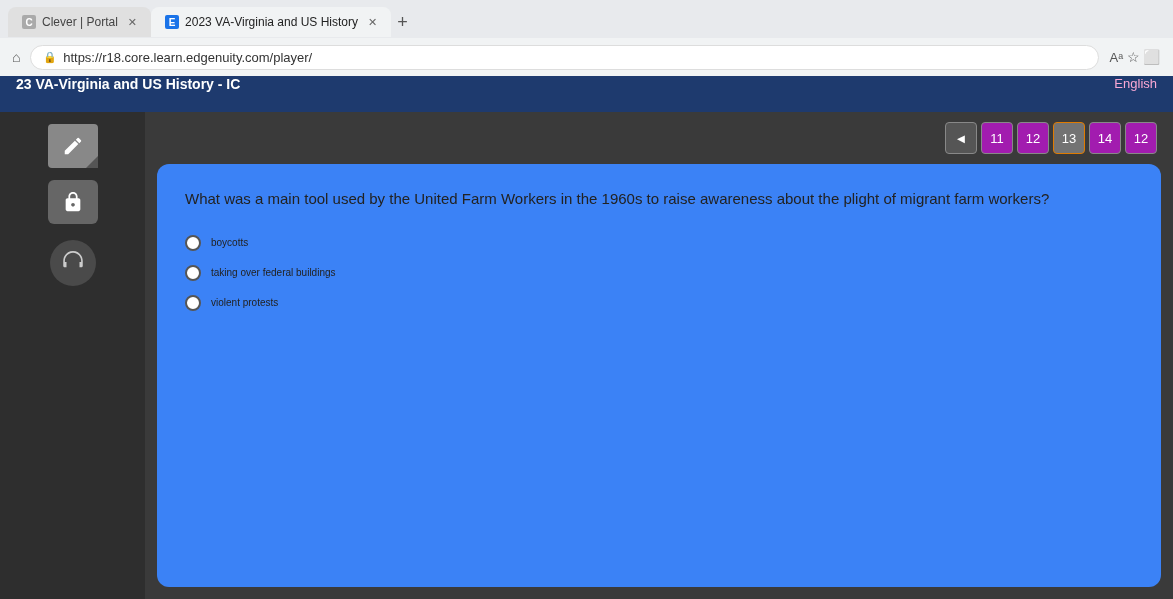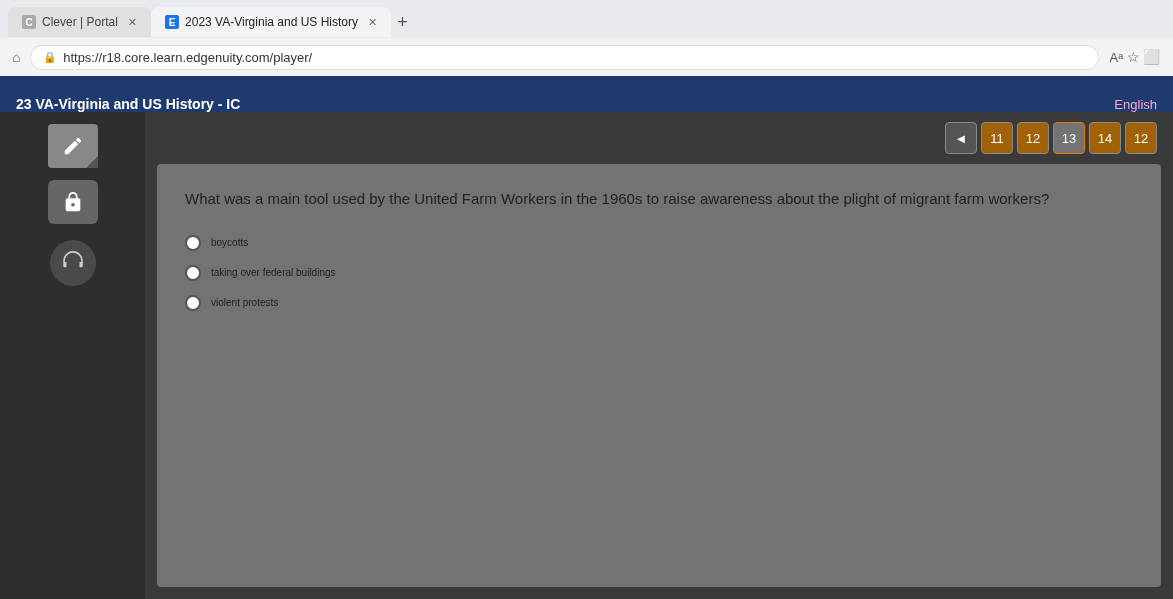--- a/index.html
+++ b/index.html
@@ -114,21 +114,21 @@
       gap: 4px;
       font-size: 14px;
       color: #555;
     }
 
     
     .app-header {
       background: #1e3a6e;
       height: 36px;
       display: flex;
-      align-items: flex-end;
+      align-items: flex-start;
       padding: 0 16px;
       justify-content: space-between;
     }
 
     .app-header-title {
       color: white;
       font-size: 14px;
       font-weight: 600;
     }
 
@@ -217,43 +217,43 @@
       display: flex;
       align-items: center;
       gap: 4px;
     }
 
     .page-btn {
       width: 32px;
       height: 32px;
       border-radius: 4px;
       border: 1px solid #888;
-      background: #a16207;
+      background: #a21caf;
       color: white;
       font-size: 13px;
       font-weight: 500;
       display: flex;
       align-items: center;
       justify-content: center;
       cursor: pointer;
     }
 
     .page-btn.active {
       background: #737373;
       border-color: #e07b00;
     }
 
     .page-btn.nav-arrow {
       background: #555;
     }
 
     .question-content {
-      background: #737373;
+      background: #3b82f6;
       margin: 0 12px 12px 12px;
-      border-radius: 4px;
+      border-radius: 12px;
       padding: 24px 28px;
       flex: 1;
     }
 
     .question-text {
       font-size: 15px;
       color: #222;
       line-height: 1.5;
       margin-bottom: 24px;
     }

